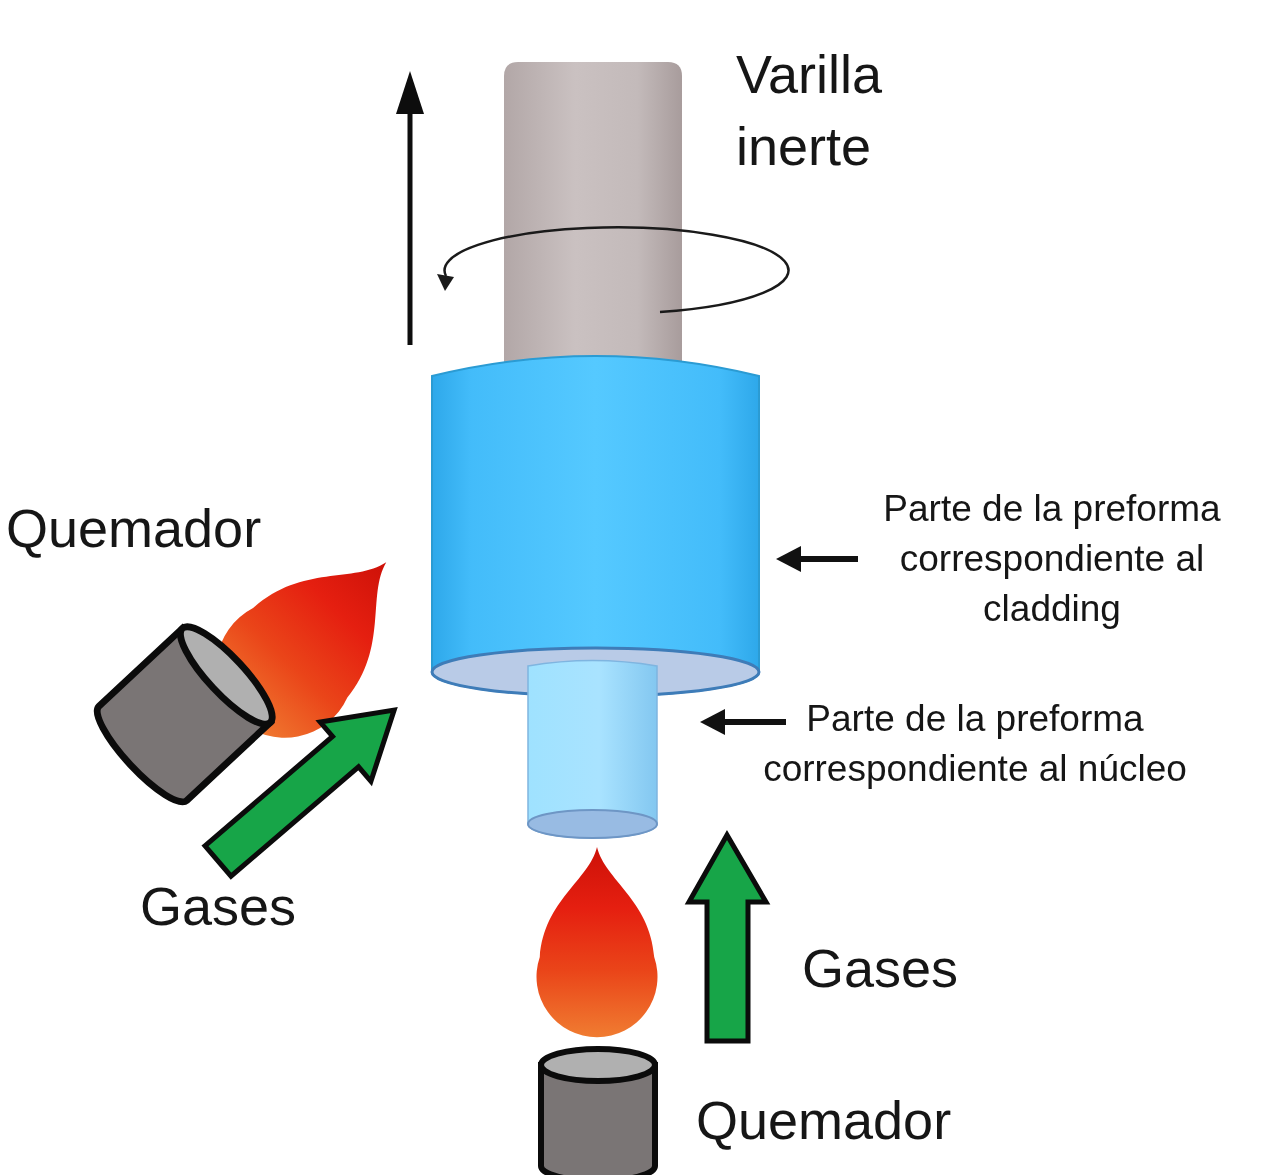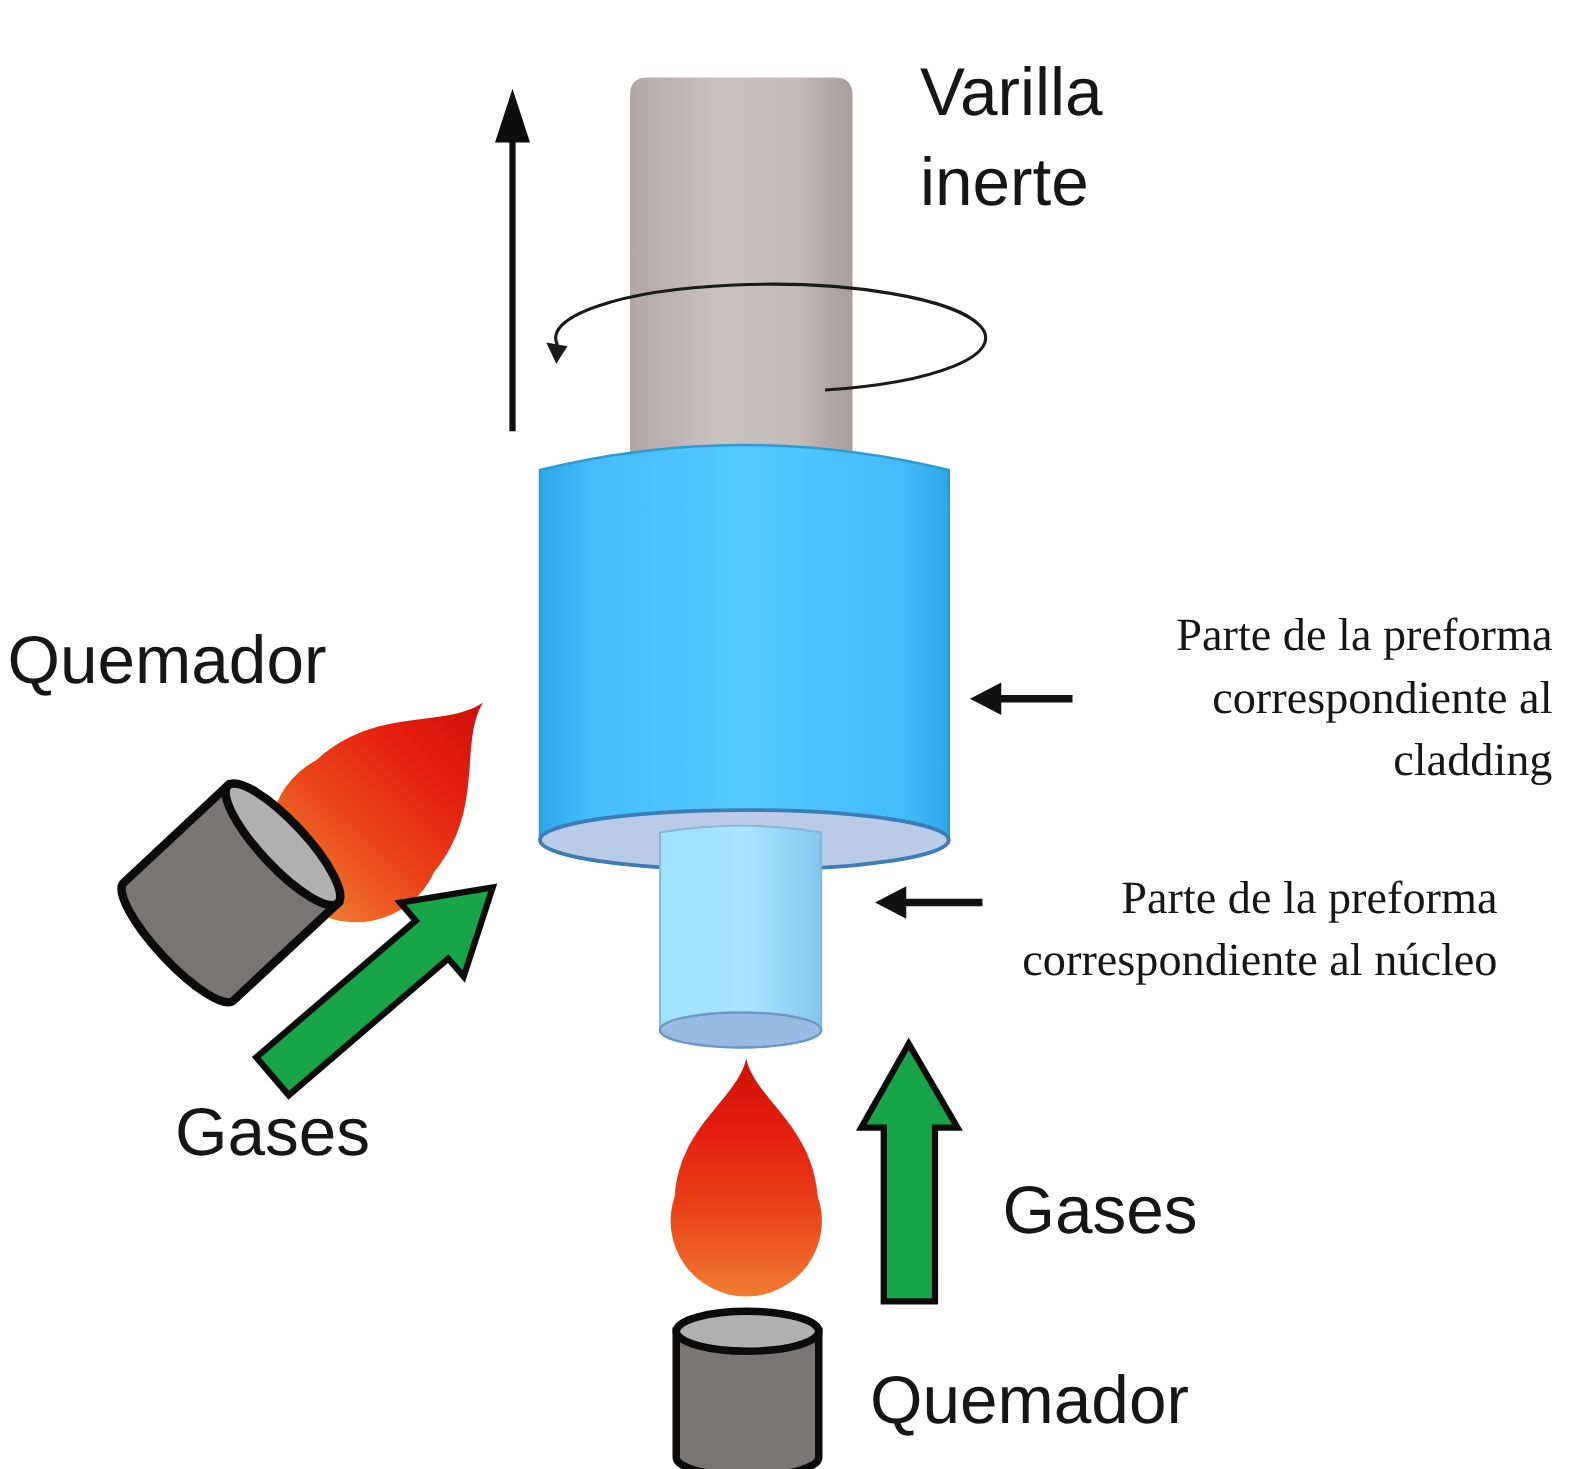--- a/index.html
+++ b/index.html
@@ -13,21 +13,21 @@
     margin-top:14px;
   }
   #shapes{position:absolute;left:0;top:0;}
   .lbl{
     position:absolute;
     white-space:pre-line;
     color:#161616;
     line-height:1.32;
   }
   .lbl-big{font-size:54px;line-height:72px;}
-  .lbl-small{font-size:37px;line-height:50px;text-align:right;font-family:Liberation Serif, serif;}
+  .lbl-small{font-size:37px;line-height:50px;text-align:center;}
 </style>
 </head>
 <body>
 
 <div id="canvas">
 
   <svg id="shapes" width="1275" height="1175" viewBox="0 0 1275 1175">
     <defs>
       <linearGradient id="rodGrad" x1="0" y1="0" x2="1" y2="0">
         <stop offset="0" stop-color="#b2a7a7"></stop>

